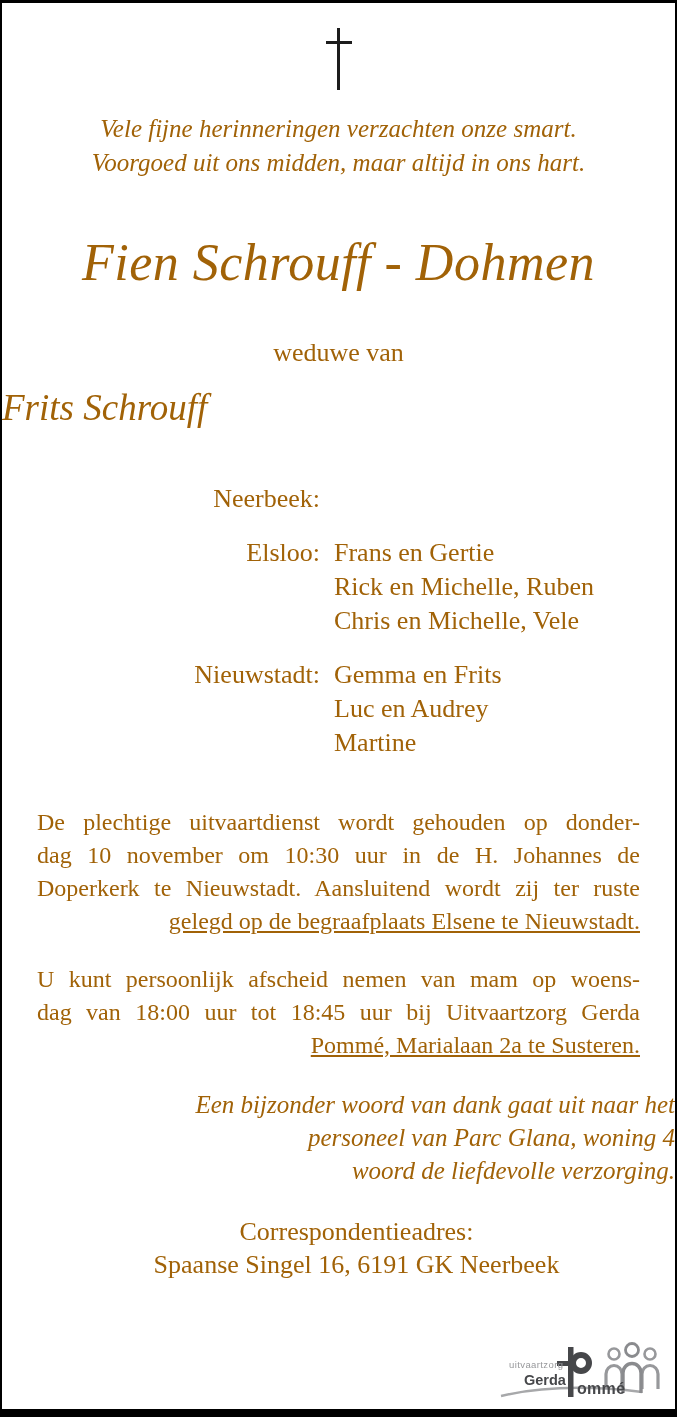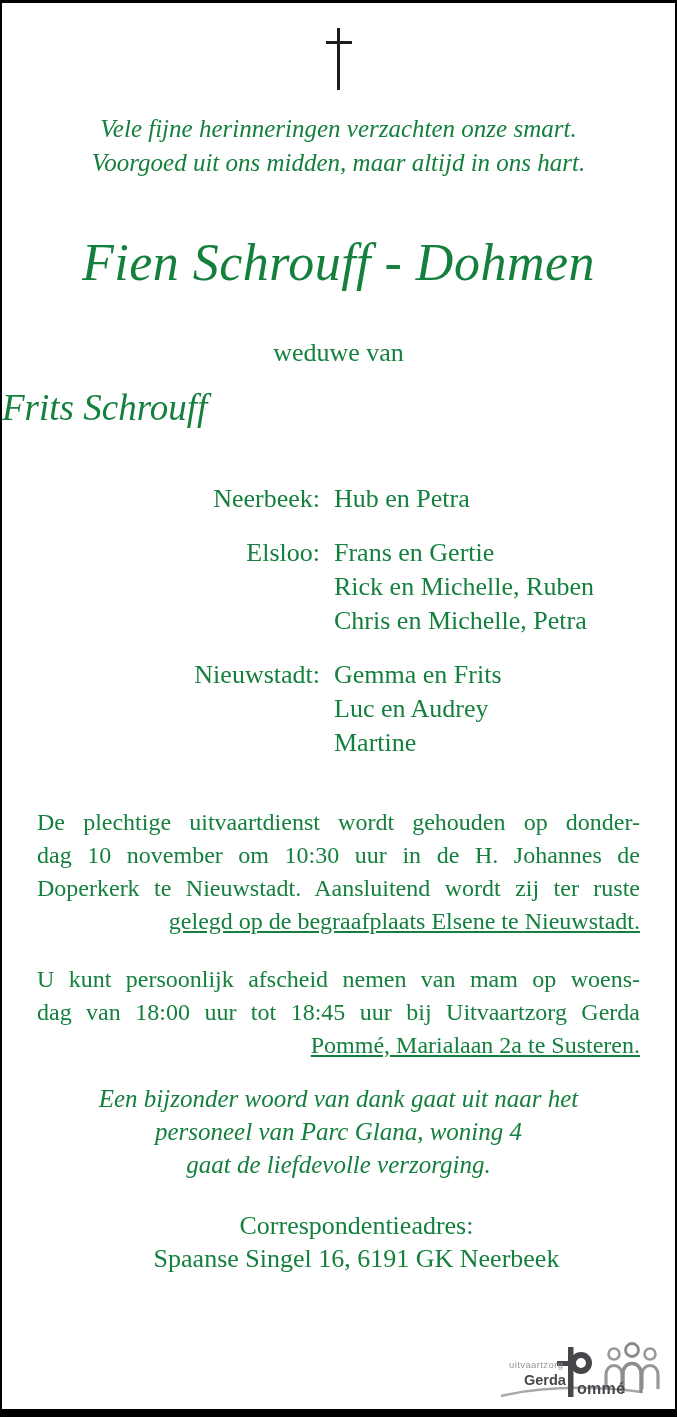--- a/index.html
+++ b/index.html
@@ -4,21 +4,21 @@
 <style>
   html,body{margin:0;padding:0;background:#ffffff;}
   .page{
     position:relative;
     width:677px;height:1417px;
     box-sizing:border-box;
     background:#ffffff;
     border-style:solid;border-color:#000000;
     border-width:3px 2px 8px 2px;
     font-family:"Liberation Serif", serif;
-    color:#15803d;
+    color:#a16207;
     overflow:hidden;
   }
   
   .cross{position:relative;width:30px;height:62px;margin:25px auto 0;}
   .cross .v{position:absolute;left:50%;top:0;width:2.5px;height:100%;margin-left:-1.25px;background:#1d1d1d;}
   .cross .h{position:absolute;left:2px;top:13px;width:26px;height:2.5px;background:#1d1d1d;}
   
   .verse{margin-top:22px;font-style:italic;font-size:25px;line-height:34px;text-align:center;}
   
   .name{margin-top:48px;font-style:italic;font-size:52px;line-height:70px;letter-spacing:.5px;text-align:center;white-space:nowrap;}
@@ -33,21 +33,21 @@
   .family-row:last-child{margin-bottom:0;}
   .family-row .place{text-align:right;}
   .family-row .names div{text-align:left;}
   
   .para{margin:0 35px;font-size:24px;line-height:33px;}
   .para .jl{text-align:justify;text-align-last:justify;overflow:hidden;}
   .para .ll{text-align:right;text-decoration:underline;}
   .para-service{margin-top:46px;}
   .para-farewell{margin-top:25px;}
   
-  .thanks{margin-top:20px;font-style:italic;font-size:25px;line-height:33px;text-align:center;}
+  .thanks{margin-top:26px;font-style:italic;font-size:25px;line-height:33px;text-align:right;}
   
   .corr{margin-top:28px;font-size:26px;line-height:33px;text-align:center;padding-left:36px;}
   
   .logo{position:absolute;right:4px;bottom:8px;width:172px;height:78px;}
   .logo svg{display:block;}
 </style>
 </head>
 <body>
 
 <div class="page">
@@ -64,30 +64,27 @@
 
   <div class="name">Fien Schrouff - Dohmen</div>
 
 
   <div class="widow">weduwe van</div>
   <div class="spouse">Frits Schrouff</div>
 
   <div class="family">
     <div class="family-row">
       <div class="place">Neerbeek:</div>
-      <div class="names">
-        <div>Hub en Petra</div>
-      </div>
     </div>
     <div class="family-row">
       <div class="place">Elsloo:</div>
       <div class="names">
         <div>Frans en Gertie</div>
         <div>Rick en Michelle, Ruben</div>
-        <div>Chris en Michelle, Petra</div>
+        <div>Chris en Michelle, Vele</div>
       </div>
     </div>
     <div class="family-row">
       <div class="place">Nieuwstadt:</div>
       <div class="names">
         <div>Gemma en Frits</div>
         <div>Luc en Audrey</div>
         <div>Martine</div>
       </div>
     </div>
@@ -102,21 +99,21 @@
 
   <div class="para para-farewell">
     <div class="jl">U kunt persoonlijk afscheid nemen van mam op woens-</div>
     <div class="jl">dag van 18:00 uur tot 18:45 uur bij Uitvaartzorg Gerda</div>
     <div class="ll">Pommé, Marialaan 2a te Susteren.</div>
   </div>
 
   <div class="thanks">
     <div>Een bijzonder woord van dank gaat uit naar het</div>
     <div>personeel van Parc Glana, woning 4</div>
-    <div>gaat de liefdevolle verzorging.</div>
+    <div>woord de liefdevolle verzorging.</div>
   </div>
 
   <div class="corr">
     <div>Correspondentieadres:</div>
     <div>Spaanse Singel 16, 6191 GK Neerbeek</div>
   </div>
 
   <div class="logo">
     <svg width="172" height="78" viewBox="0 0 172 78" xmlns="http://www.w3.org/2000/svg">
 

